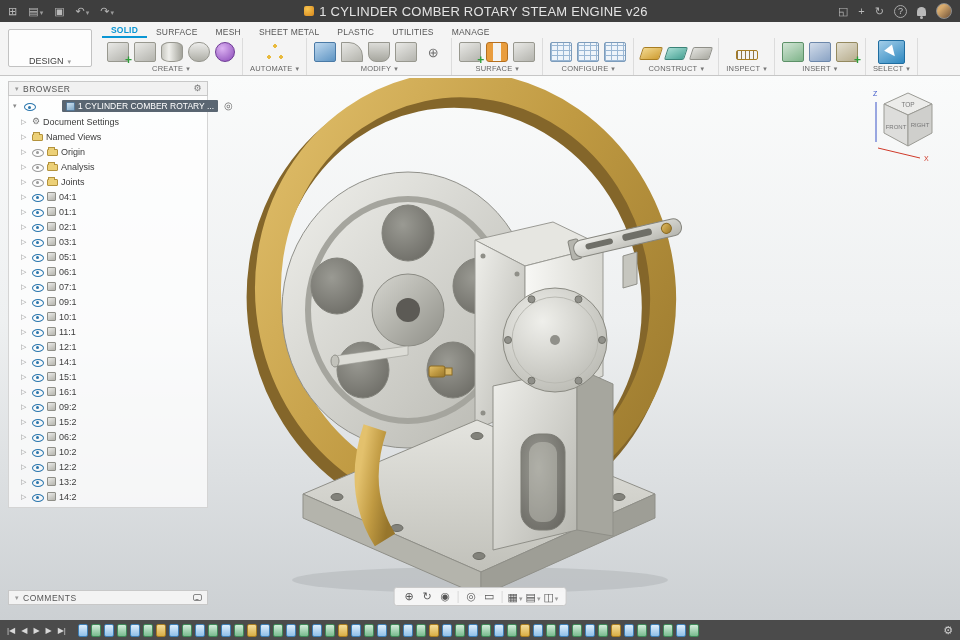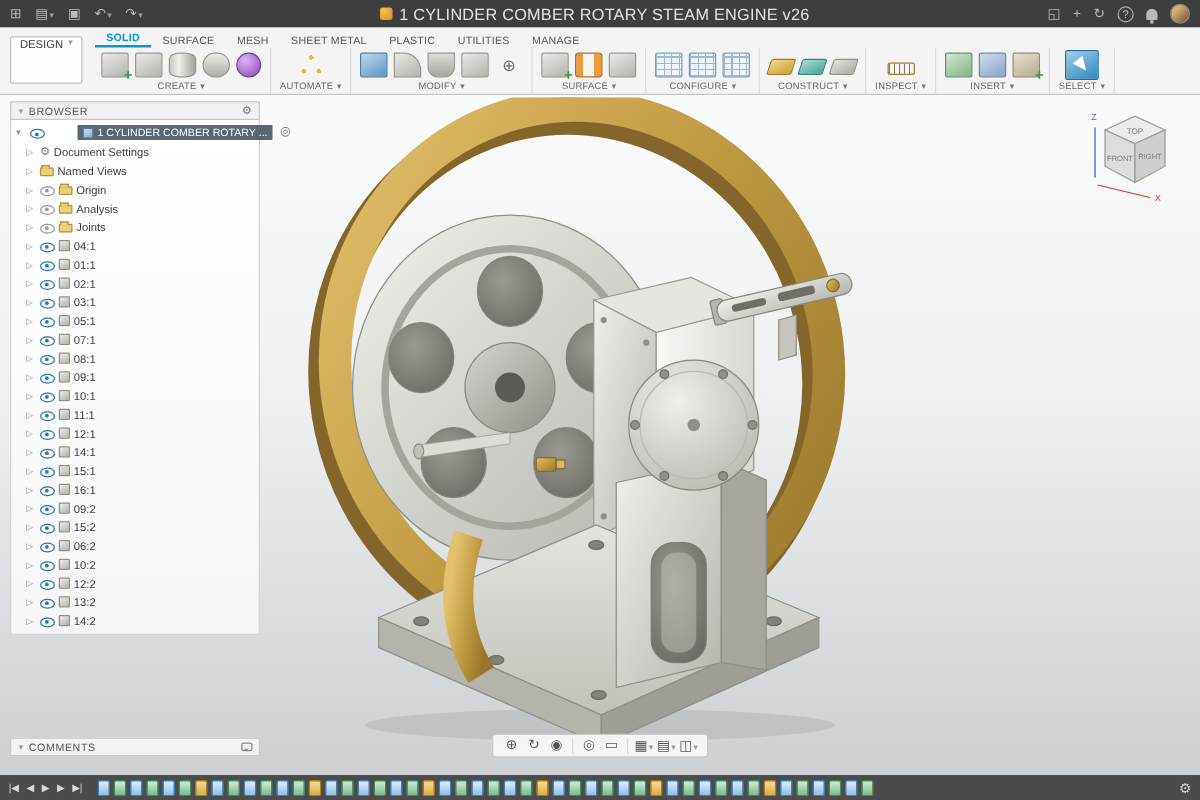--- a/index.html
+++ b/index.html
@@ -14,21 +14,21 @@
   .tb-title { flex:1; display:flex; align-items:center; justify-content:center; gap:5px; font-size:13px; color:#e3e3e3; letter-spacing:.2px; }
   .doc-badge { width:10px; height:10px; border-radius:2px; background:radial-gradient(circle at 35% 30%, #f7c44f, #d8881c); }
   .tb-right { display:flex; align-items:center; gap:10px; font-size:11px; }
   .help-badge { width:13px; height:13px; border:1px solid #a8a8a8; border-radius:50%; font-size:9px; display:flex; align-items:center; justify-content:center; color:#c4c4c4; }
   .bell { width:9px; height:9px; background:#b9b9b9; border-radius:5px 5px 1px 1px; position:relative; }
   .bell::after { content:""; position:absolute; left:3px; bottom:-3px; width:3px; height:3px; background:#b9b9b9; border-radius:50%; }
   .avatar { width:16px; height:16px; border-radius:50%; border:1px solid #8d8d8d; background:linear-gradient(135deg,#d8ab6e 30%,#6e5138); }
 
   
   .toolbar { position:absolute; top:22px; left:0; right:0; height:54px; background:#f4f4f4; border-bottom:1px solid #c6c6c6; display:flex; }
-  .design-btn { margin:7px 8px 8px 8px; width:58px; background:#fdfdfd; border:1px solid #c2c2c2; border-radius:2px; font-size:9px; color:#3f3f3f; display:flex; align-items:flex-start; justify-content:center; gap:3px; }
+  .design-btn { margin:7px 8px 8px 8px; width:84px; background:#fdfdfd; border:1px solid #c2c2c2; border-radius:2px; font-size:9px; color:#3f3f3f; display:flex; align-items:flex-end; justify-content:center; gap:3px; }
   .tb-main { flex:1; display:flex; flex-direction:column; }
   .tabs { display:flex; height:16px; align-items:flex-end; padding-left:2px; }
   .tab { font-size:8.5px; color:#555; padding:2px 9px 1px; letter-spacing:.2px; cursor:default; }
   .tab.active { color:#0a96d4; font-weight:bold; border-bottom:2px solid #0a96d4;margin-top:24px; }
   .groups { flex:1; display:flex; }
   .group { display:flex; flex-direction:column; justify-content:space-between; padding:2px 7px 2px; border-right:1px solid #dcdcdc; }
   .group-icons { display:flex; gap:5px; align-items:center; justify-content:center; flex:1; }
   .group-label { font-size:7.5px; color:#666; text-align:center; letter-spacing:.2px; display:flex; gap:2px; justify-content:center; align-items:center; }
   .group-label .mini-caret { color:#777; }
   .ticon { width:22px; height:20px; border-radius:2px; position:relative; flex:none; }
@@ -447,27 +447,27 @@
             <div class="b-row">
             <span class="disc">▷</span>
             <span class="eye"></span>
             <span class="comp-ic"></span>
             <span>05:1</span>
           </div>
             <div class="b-row">
             <span class="disc">▷</span>
             <span class="eye"></span>
             <span class="comp-ic"></span>
+            <span>06:1</span>
+          </div>
+            <div class="b-row">
+            <span class="disc">▷</span>
+            <span class="eye"></span>
+            <span class="comp-ic"></span>
             <span>07:1</span>
-          </div>
-            <div class="b-row">
-            <span class="disc">▷</span>
-            <span class="eye"></span>
-            <span class="comp-ic"></span>
-            <span>08:1</span>
           </div>
             <div class="b-row">
             <span class="disc">▷</span>
             <span class="eye"></span>
             <span class="comp-ic"></span>
             <span>09:1</span>
           </div>
             <div class="b-row">
             <span class="disc">▷</span>
             <span class="eye"></span>

